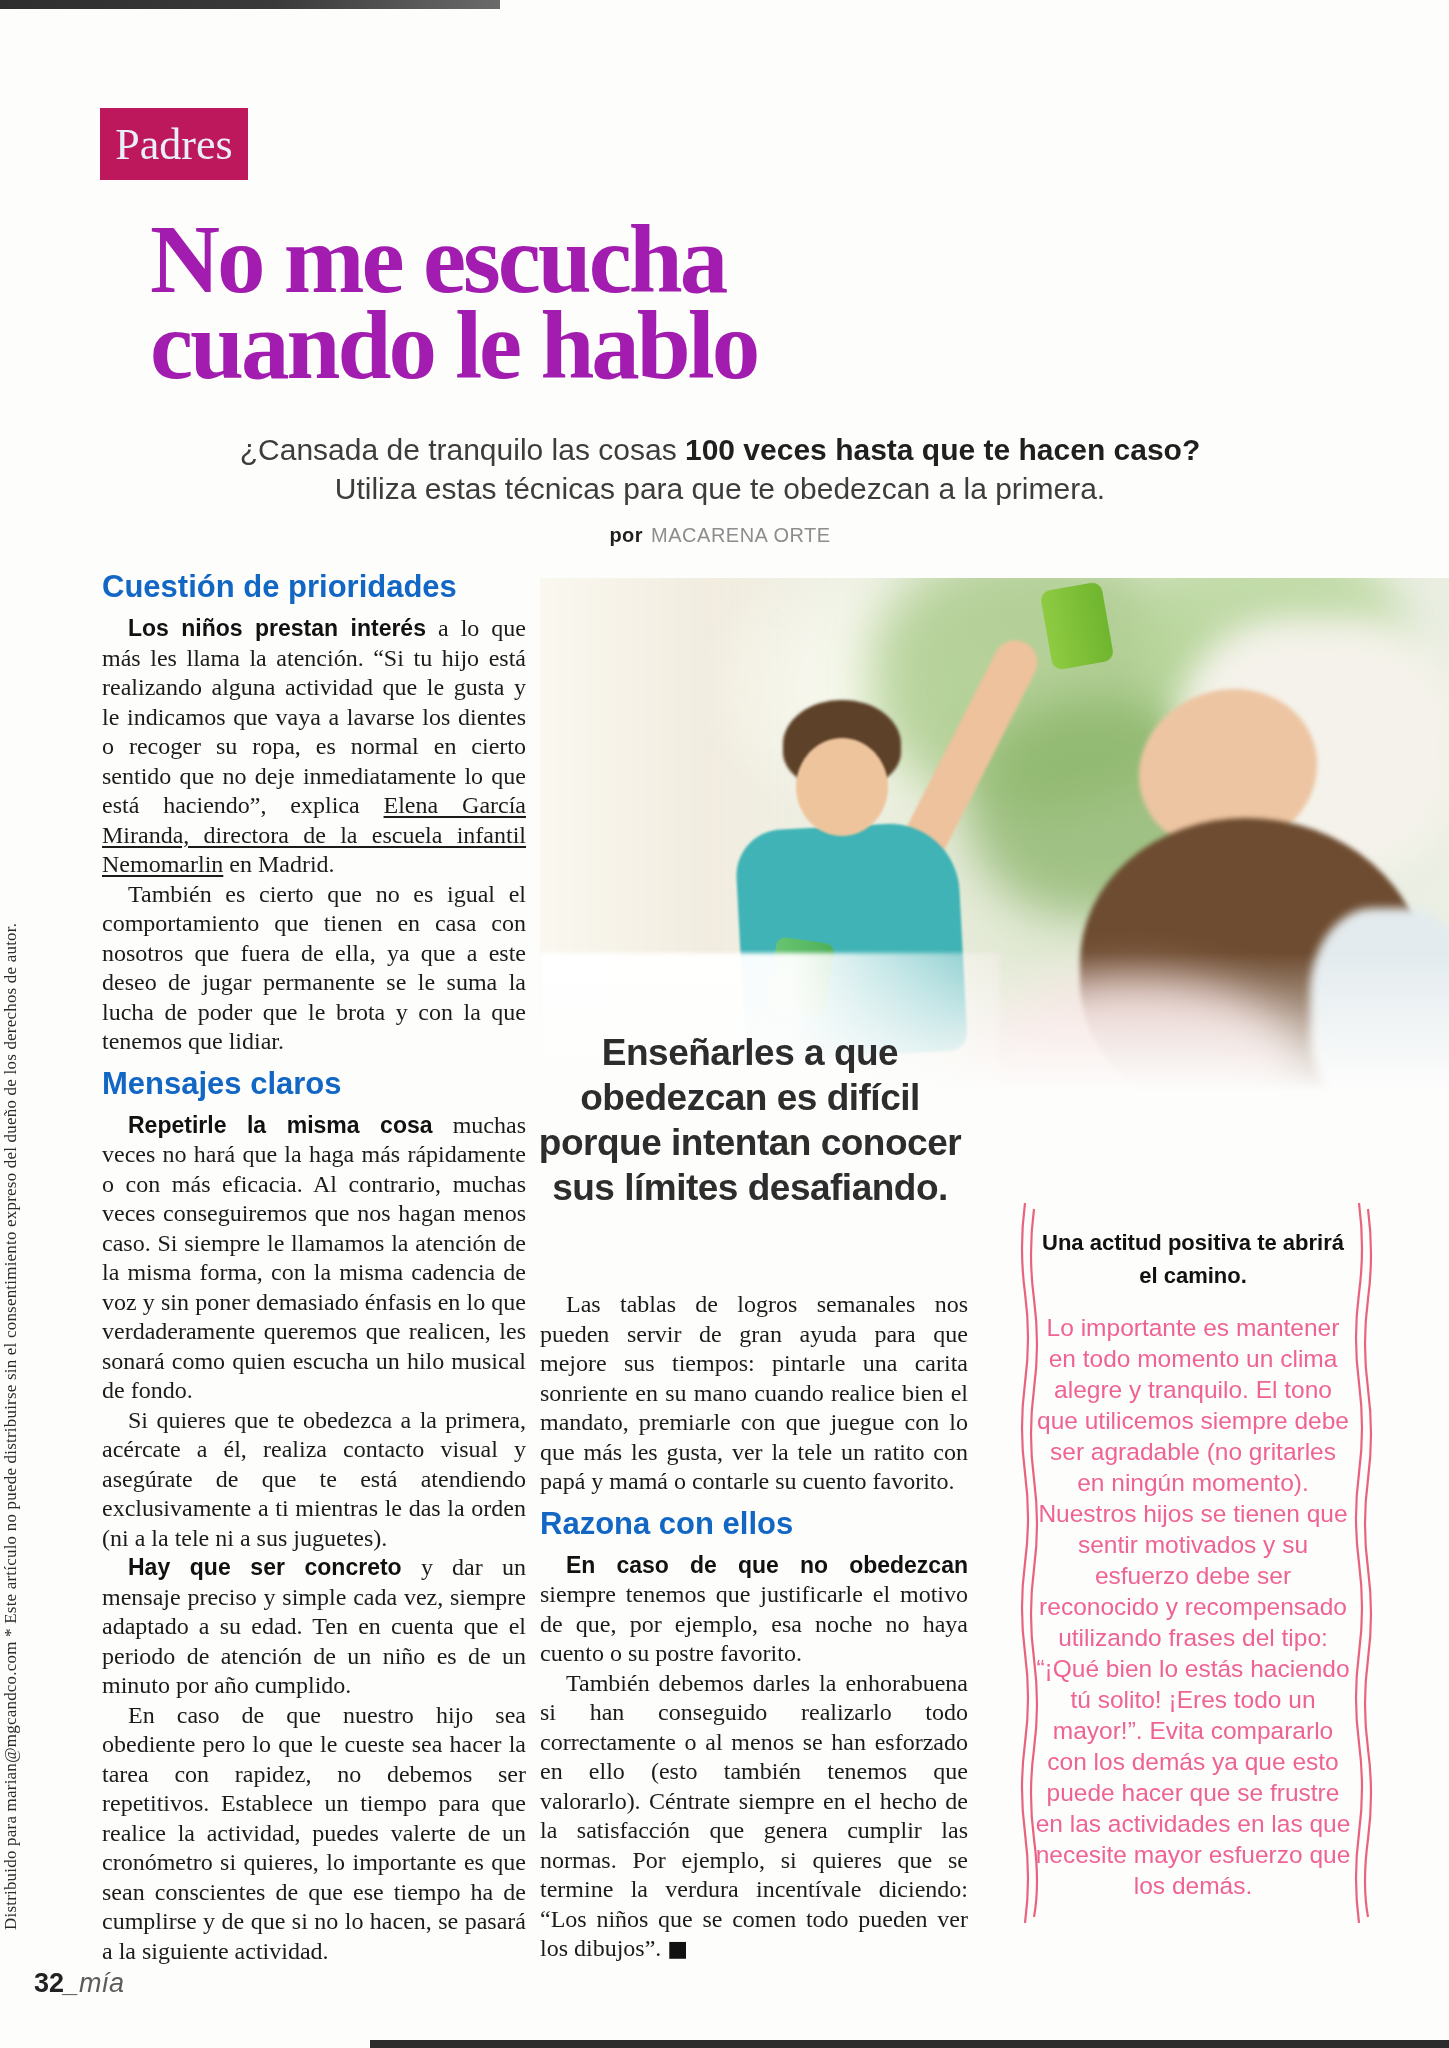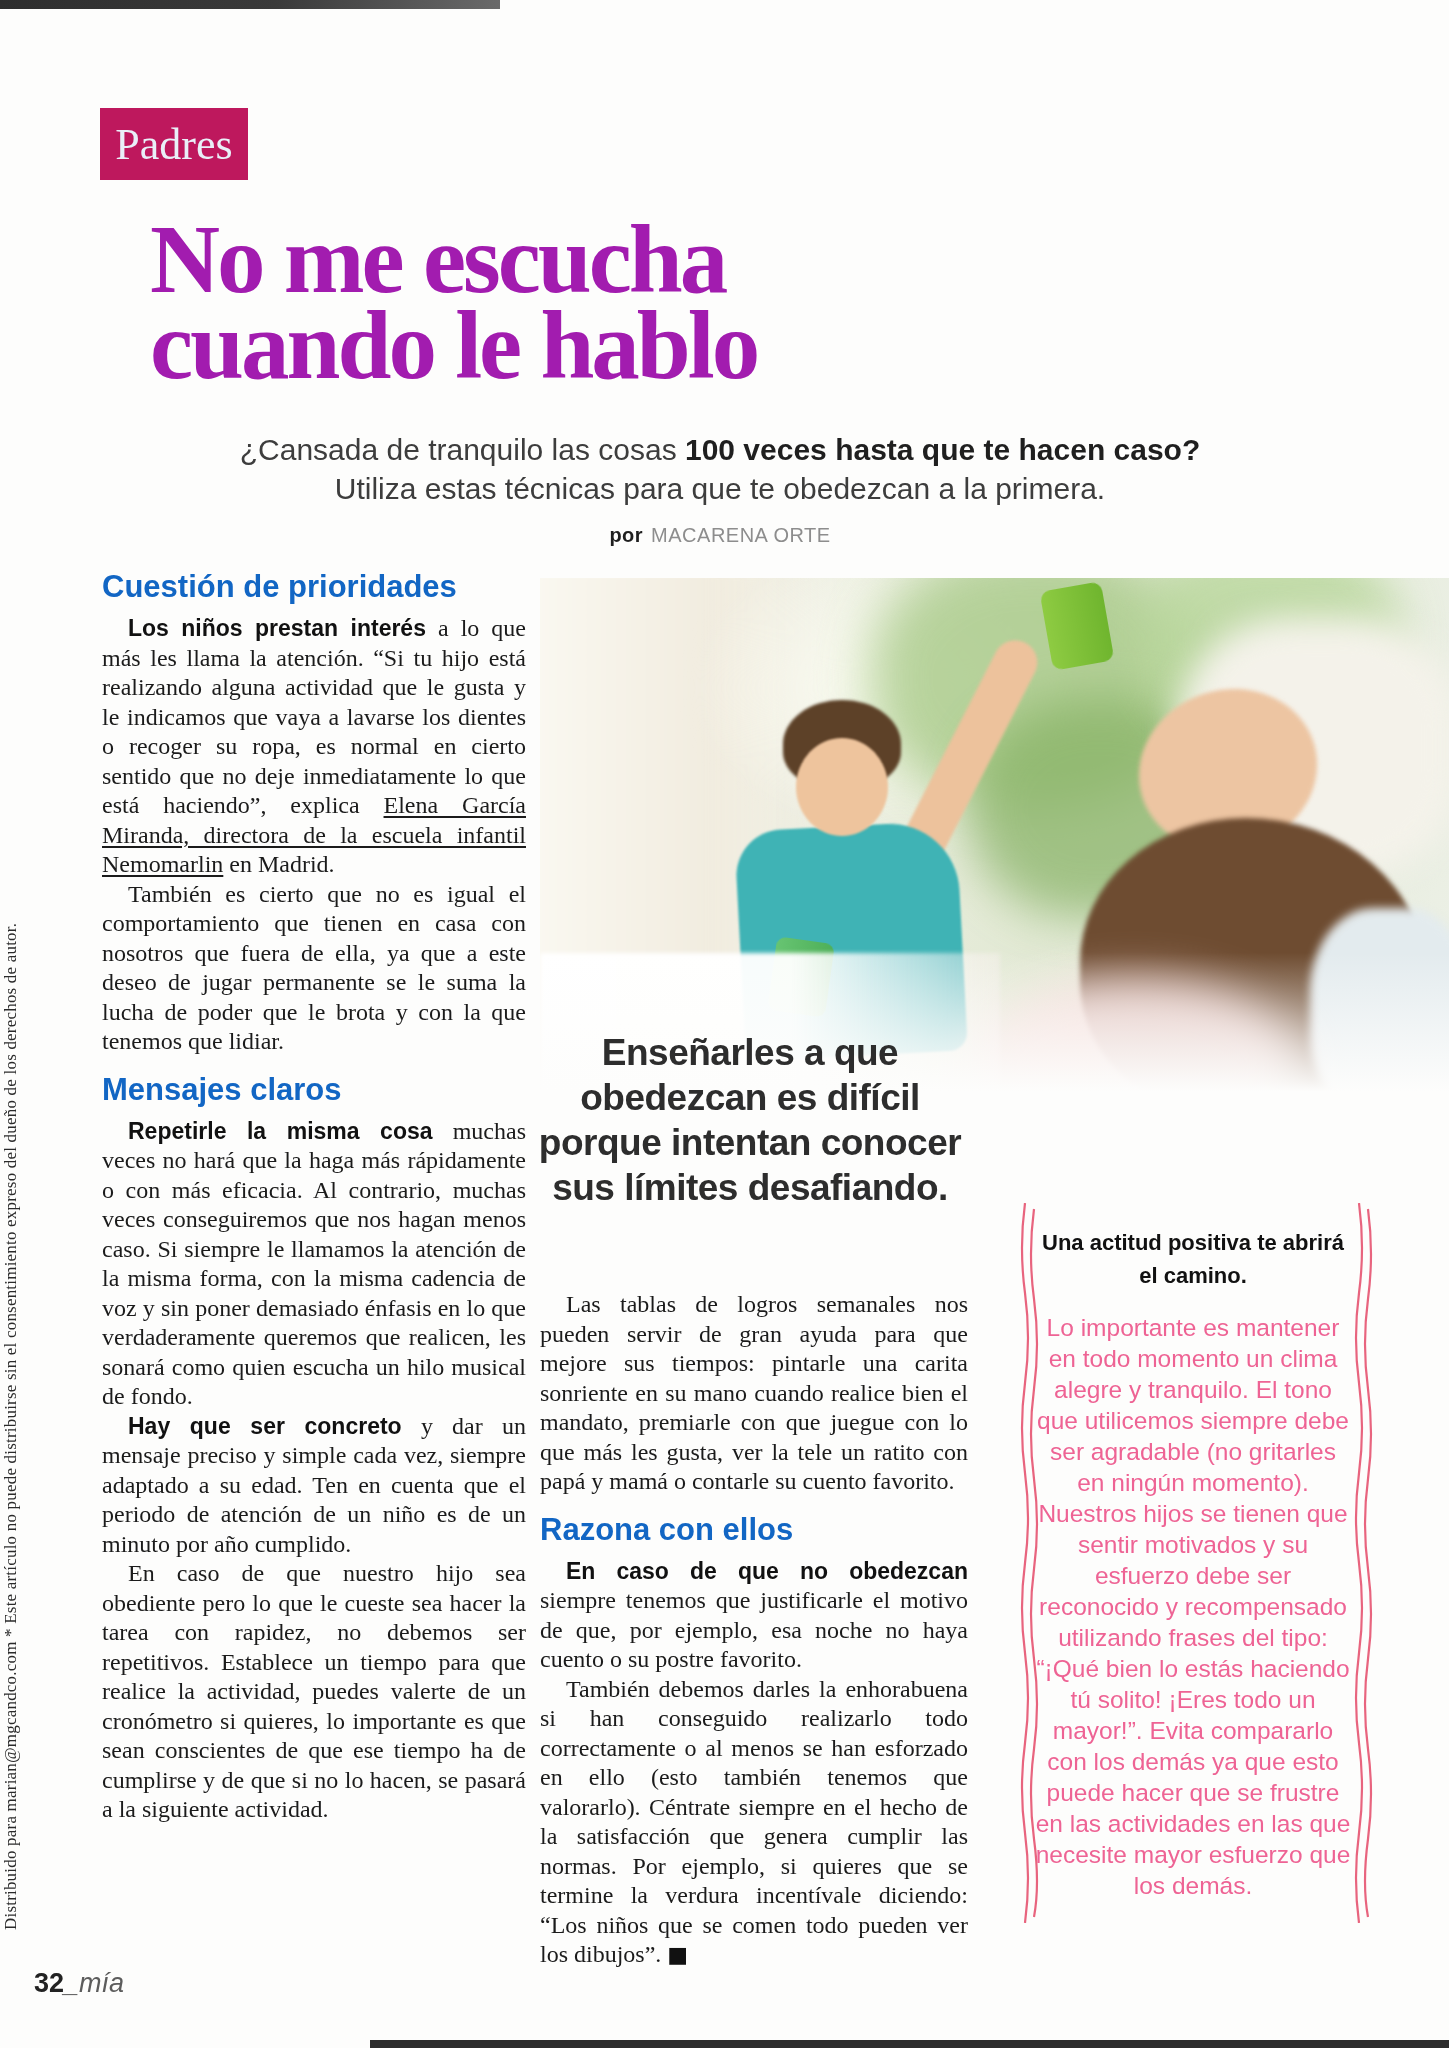--- a/index.html
+++ b/index.html
@@ -41,21 +41,21 @@
     font-family:"Liberation Sans",sans-serif;font-size:20px;color:#8d8d8d;letter-spacing:.5px;
   }
   .byline b{color:#1f1f1f;margin-right:8px;}
   
   .col-left{position:absolute;left:102px;top:570px;width:424px;}
   .col-mid{position:absolute;left:540px;top:1290px;width:428px;}
   h3.sec{
     font-family:"Liberation Sans",sans-serif;font-weight:bold;color:#1266c4;
     font-size:31px;line-height:34px;margin:0 0 10px 0;
   }
-  .col-left h3.sec,.col-mid h3.sec{margin-top:16px;}
+  .col-left h3.sec,.col-mid h3.sec{margin-top:10px;}
   .col-left h3.sec:first-child{margin-top:0;}
   p.body{
     margin:0;font-size:24px;line-height:29.5px;text-align:justify;
     text-indent:26px;color:#1b1b1b;
   }
   p.body .lead{
     font-family:"Liberation Sans",sans-serif;font-weight:bold;font-size:23px;color:#111;
   }
   .uline{text-decoration:underline;text-underline-offset:3px;}
   .endmark{font-size:22px;color:#111;font-family:"DejaVu Sans",sans-serif;}
@@ -150,20 +150,21 @@
     <b>por</b><span>MACARENA ORTE</span>
   </div>
 
   <div class="col-left">
     <h3 class="sec">Cuestión de prioridades</h3>
     <p class="body"><b class="lead">Los niños prestan interés</b><span> a lo que más les llama la atención. “Si tu hijo está realizando alguna actividad que le gusta y le indicamos que vaya a lavarse los dientes o recoger su ropa, es normal en cierto sentido que no deje inmediatamente lo que está haciendo”, explica </span><span class="uline">Elena García Miranda, directora de la escuela infantil Nemomarlin</span><span> en Madrid.</span></p>
     <p class="body">También es cierto que no es igual el comportamiento que tienen en casa con nosotros que fuera de ella, ya que a este deseo de jugar permanente se le suma la lucha de poder que le brota y con la que tenemos que lidiar.</p>
 
     <h3 class="sec">Mensajes claros</h3>
     <p class="body"><b class="lead">Repetirle la misma cosa</b><span> muchas veces no hará que la haga más rápidamente o con más eficacia. Al contrario, muchas veces conseguiremos que nos hagan menos caso. Si siempre le llamamos la atención de la misma forma, con la misma cadencia de voz y sin poner demasiado énfasis en lo que verdaderamente queremos que realicen, les sonará como quien escucha un hilo musical de fondo.</span></p>
+    <p class="body">Si quieres que te obedezca a la primera, acércate a él, realiza contacto visual y asegúrate de que te está atendiendo exclusivamente a ti mientras le das la orden (ni a la tele ni a sus juguetes).</p>
 
     <p class="body"><b class="lead">Hay que ser concreto</b><span> y dar un mensaje preciso y simple cada vez, siempre adaptado a su edad. Ten en cuenta que el periodo de atención de un niño es de un minuto por año cumplido.</span></p>
     <p class="body">En caso de que nuestro hijo sea obediente pero lo que le cueste sea hacer la tarea con rapidez, no debemos ser repetitivos. Establece un tiempo para que realice la actividad, puedes valerte de un cronómetro si quieres, lo importante es que sean conscientes de que ese tiempo ha de cumplirse y de que si no lo hacen, se pasará a la siguiente actividad.</p>
   </div>
 
   <div class="photo">
     <div class="ph-curtain"></div>
     <div class="ph-light"></div>
     <div class="ph-leaf1"></div>
     <div class="ph-leaf2"></div>

